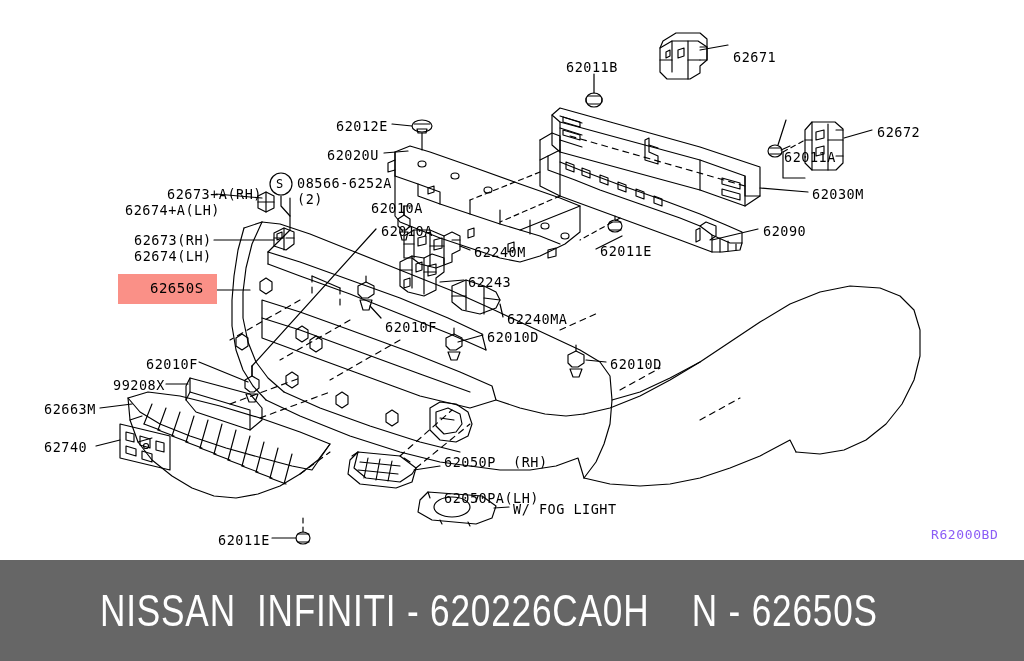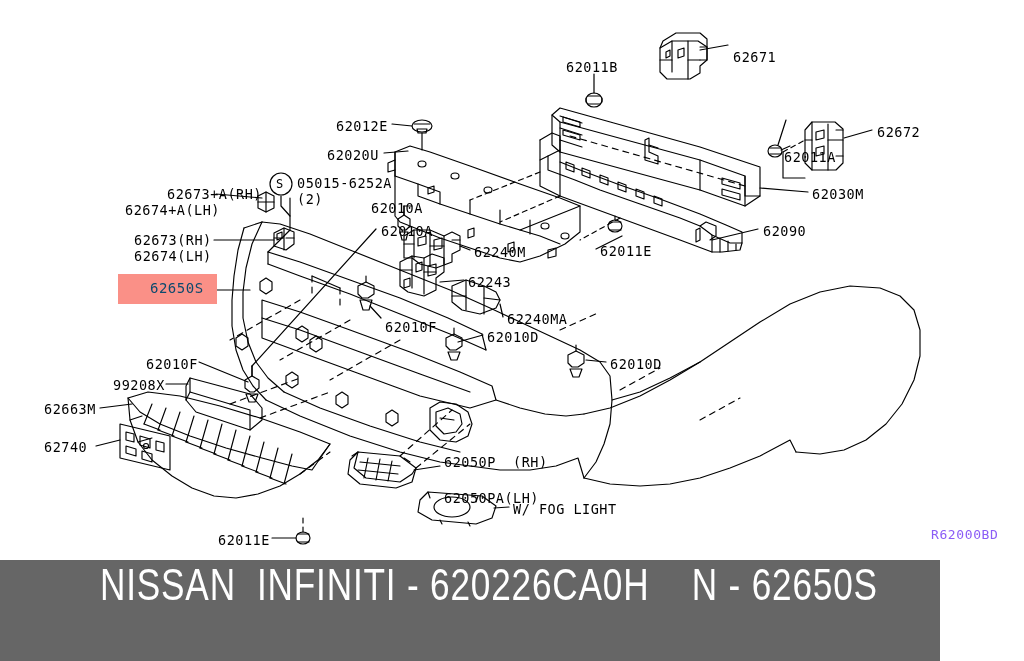--- a/index.html
+++ b/index.html
@@ -58,25 +58,25 @@
     font-family: "DejaVu Sans Mono", monospace;
     font-size: 13px;
     letter-spacing: 0.6px;
     color: #8b5cf6;
   }
   
   #footer {
     position: absolute;
     left: 0;
     top: 560px;
-    width: 940px;
+    width: 1024px;
     height: 101px;
     background: #666666;
     display: flex;
-    align-items: flex-start;
+    align-items: center;
   }
   #footer-text {
     color: #ffffff;
     font-family: "Liberation Sans", sans-serif;
     font-size: 44px;
     font-stretch: condensed;
     transform: scaleX(0.80);
     transform-origin: left center;
     white-space: pre;
     margin-left: 100px;
@@ -468,21 +468,21 @@
     <div id="callout-layer">
         <div class="lbl" style="left: 566px; top: 60px;">62011B</div>
         <div class="lbl" style="left: 733px; top: 50px;">62671</div>
         <div class="lbl" style="left: 784px; top: 106px; margin-top: 44px;">62011A</div>
         <div class="lbl" style="left: 877px; top: 125px;">62672</div>
         <div class="lbl" style="left: 812px; top: 187px;">62030M</div>
         <div class="lbl" style="left: 763px; top: 224px;">62090</div>
         <div class="lbl" style="left: 600px; top: 244px;">62011E</div>
         <div class="lbl" style="left: 336px; top: 119px;">62012E</div>
         <div class="lbl" style="left: 327px; top: 148px;">62020U</div>
-        <div class="lbl" style="left: 297px; top: 176px;">05015-6252A</div>
+        <div class="lbl" style="left: 297px; top: 176px;">08566-6252A</div>
         <div class="lbl" style="left: 297px; top: 192px;">(2)</div>
         <div class="lbl" style="left: 371px; top: 201px;">62010A</div>
         <div class="lbl" style="left: 381px; top: 224px;">62010A</div>
         <div class="lbl" style="left: 474px; top: 245px;">62240M</div>
         <div class="lbl" style="left: 468px; top: 275px;">62243</div>
         <div class="lbl" style="left: 507px; top: 312px;">62240MA</div>
         <div class="lbl" style="left: 487px; top: 330px;">62010D</div>
         <div class="lbl" style="left: 610px; top: 357px;">62010D</div>
         <div class="lbl" style="left: 385px; top: 320px;">62010F</div>
         <div class="lbl" style="left: 125px; top: 187px; margin-left: 42px;">62673+A(RH)</div>
@@ -492,21 +492,21 @@
         <div class="lbl" style="left: 146px; top: 357px;">62010F</div>
         <div class="lbl" style="left: 113px; top: 378px; text-align: right;">99208X</div>
         <div class="lbl" style="left: 44px; top: 402px;">62663M</div>
         <div class="lbl" style="left: 44px; top: 440px;">62740</div>
         <div class="lbl" style="left: 218px; top: 533px;">62011E</div>
         <div class="lbl" style="left: 444px; top: 455px;">62050P  (RH)</div>
         <div class="lbl" style="left: 444px; top: 471px; margin-top: 20px;">62050PA(LH)</div>
         <div class="lbl" style="left: 513px; top: 502px;">W/ FOG LIGHT</div>
       </div>
 
-    <div class="lbl-highlight" id="highlight-label" style="left: 118px; top: 274px; background: rgb(250, 144, 135); color: #0c4a6e; padding-left: 32px;">62650S</div>
+    <div class="lbl-highlight" id="highlight-label" style="left: 118px; top: 274px; background: rgb(250, 144, 135); color: #000000; padding-left: 32px;">62650S</div>
 
     <div class="refcode" style="left:931px; top:527px;">R62000BD</div>
 
   </div>
 
   <div id="footer" style="background: rgb(102, 102, 102);">
     <div id="footer-text" style="color: rgb(255, 255, 255);">NISSAN  INFINITI - 620226CA0H    N - 62650S</div>
   </div>
 
 </div>

